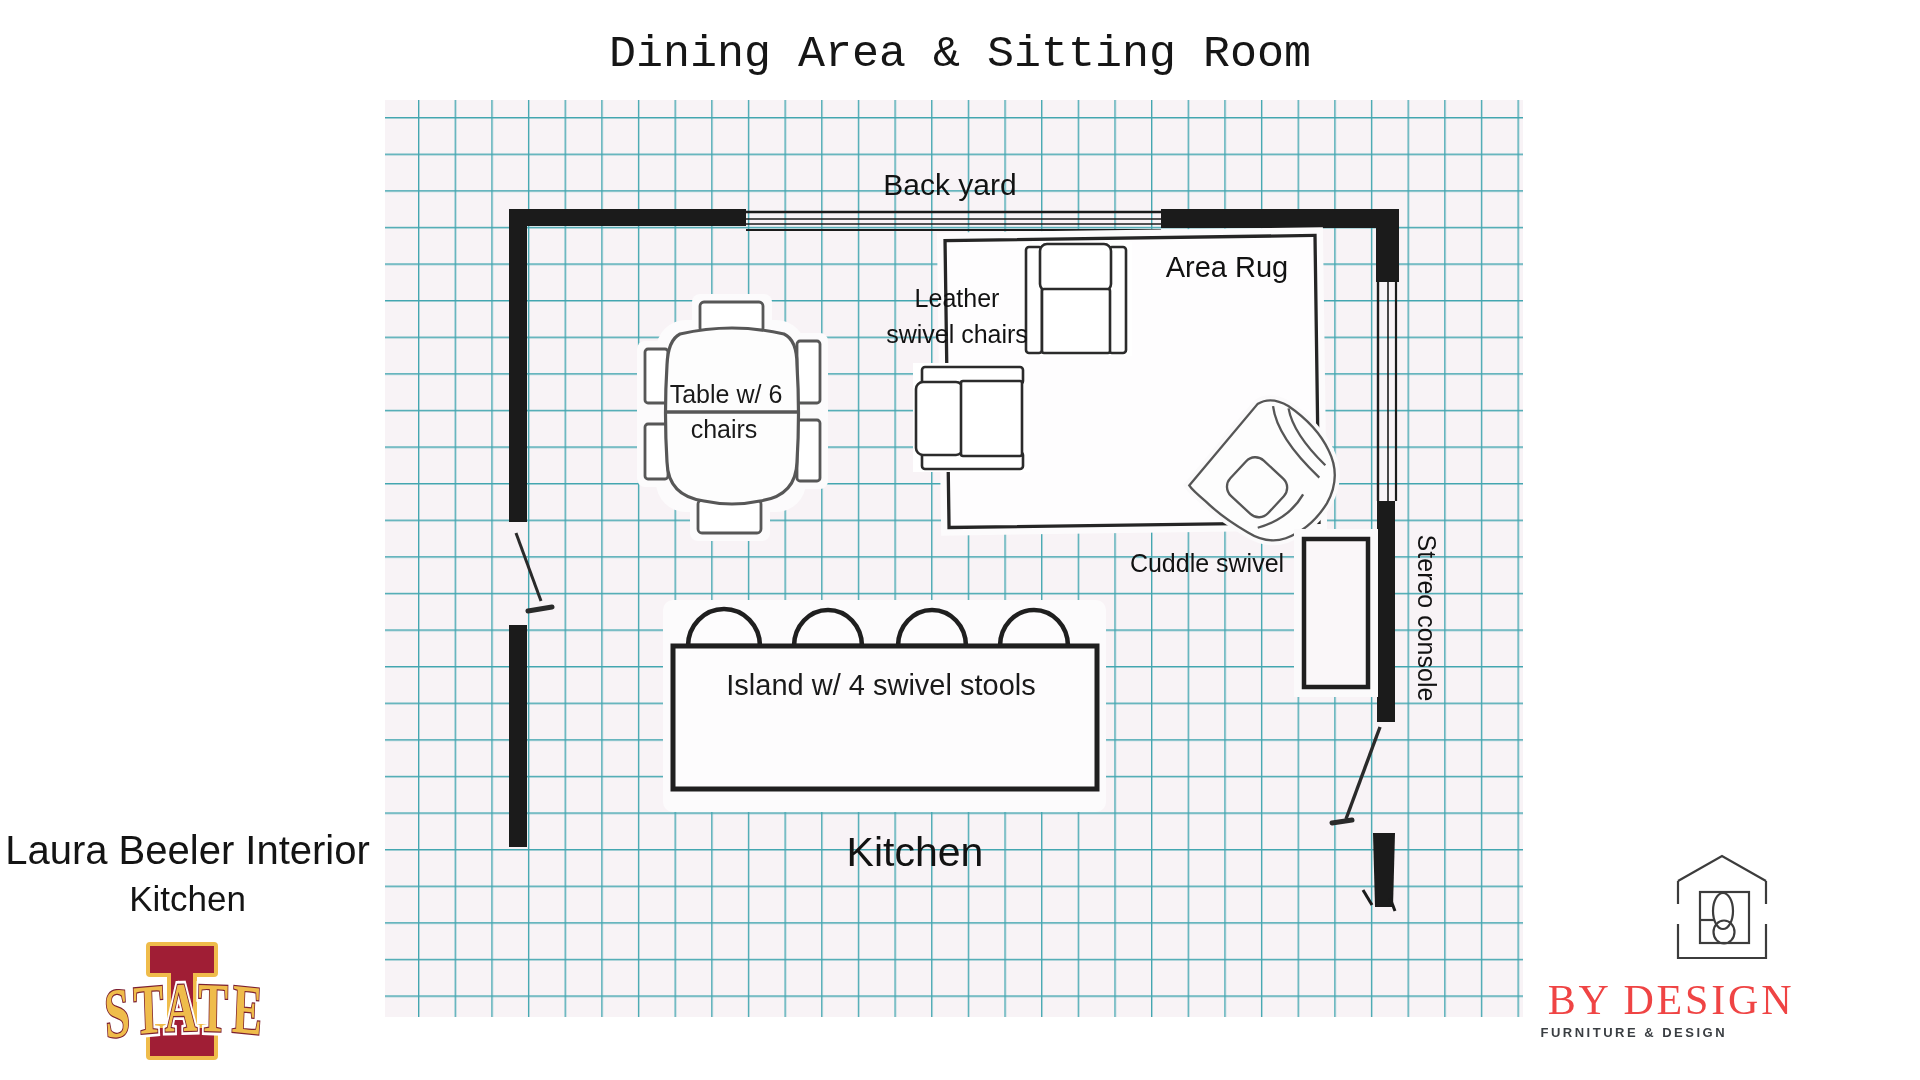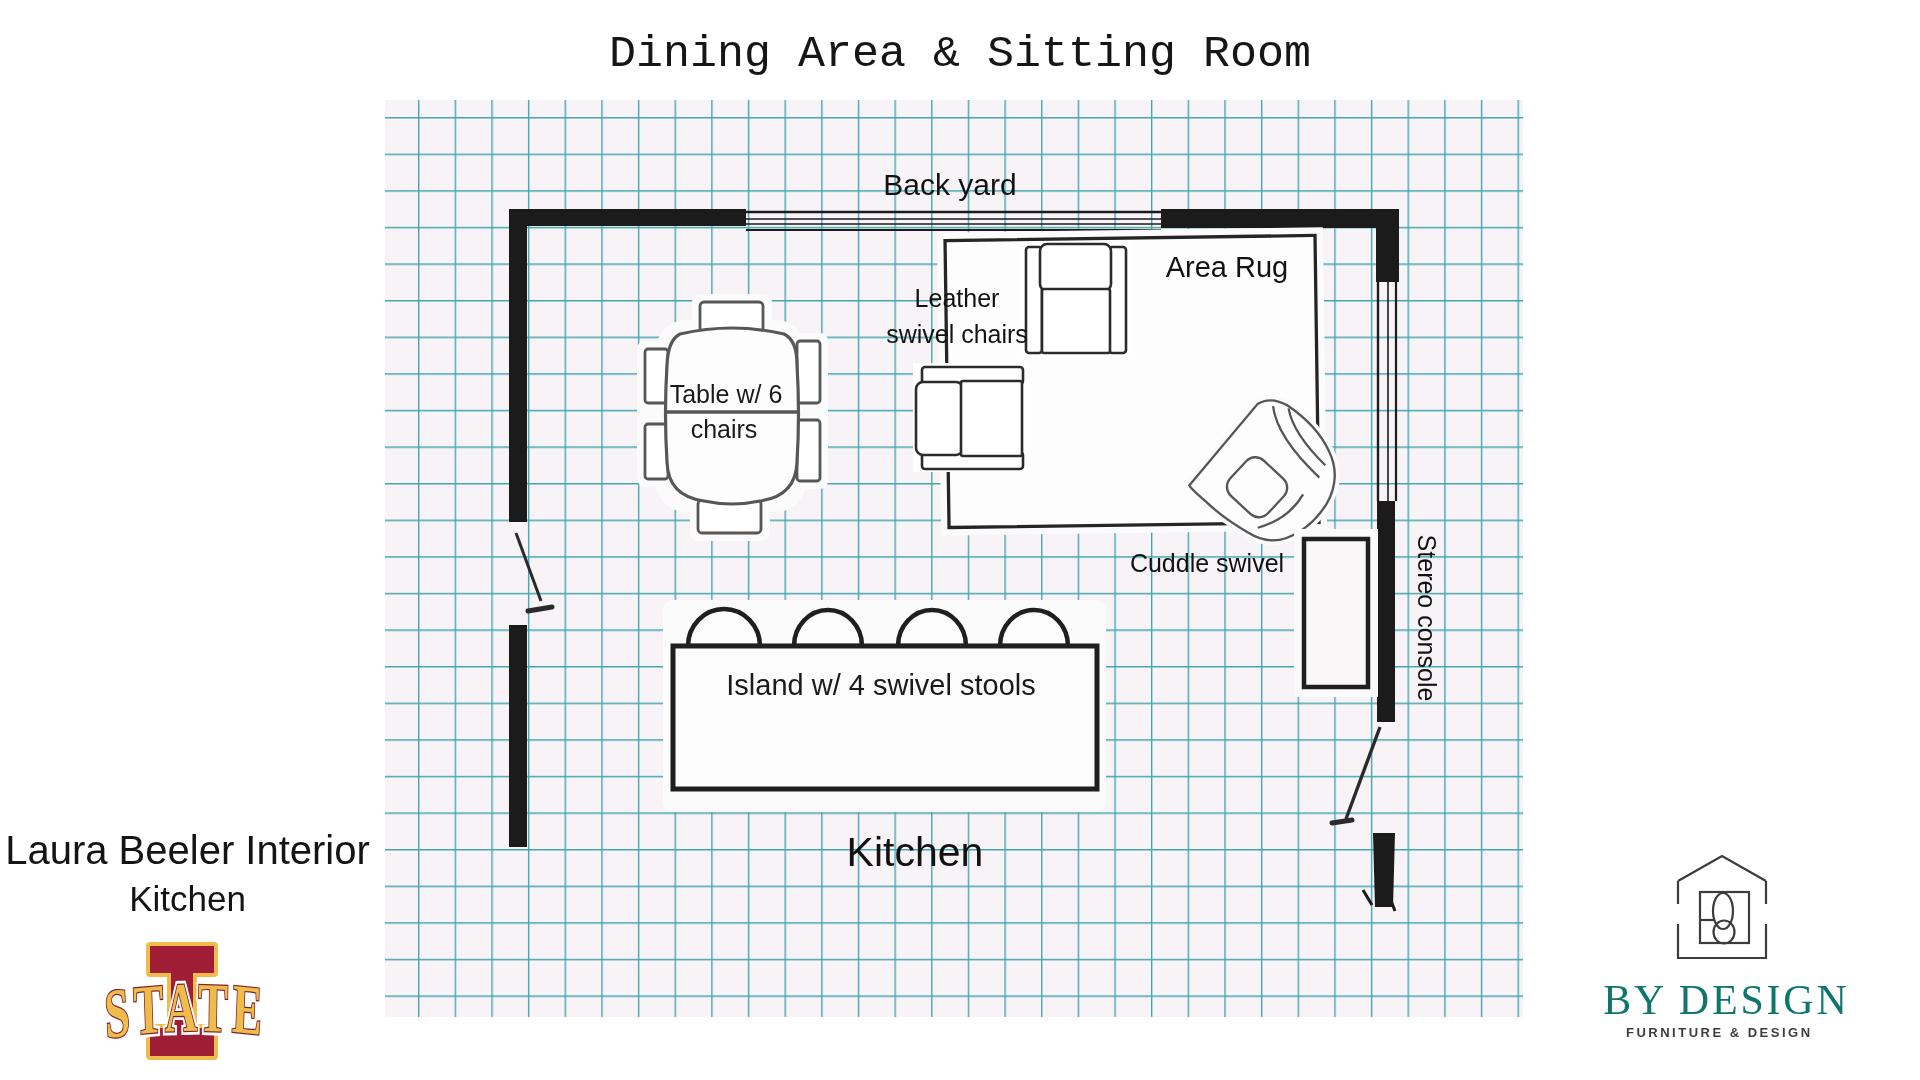--- a/index.html
+++ b/index.html
@@ -173,14 +173,14 @@
   <g fill="none" stroke="#3c3c3c" stroke-width="2.2">
     <path d="M 18 36 L 62 11 L 106 36"></path>
     <path d="M 18 36 L 18 59 M 18 79 L 18 113 L 106 113 L 106 79 M 106 59 L 106 36"></path>
     <rect x="40" y="47" width="49" height="51"></rect>
     <ellipse cx="63" cy="66" rx="10" ry="18"></ellipse>
     <ellipse cx="64" cy="87" rx="10.5" ry="11.5"></ellipse>
     <line x1="40" y1="75" x2="54" y2="75"></line>
   </g>
 </svg>
 
-<div class="abs" style="left:1545px;top:979px;width:360px;text-align:center;font-family:'Liberation Serif',serif;font-size:42px;line-height:1;letter-spacing:2.8px;text-indent:2.8px;color:#0f766e;">BY DESIGN</div>
-<div class="abs" style="left:1538px;top:1026px;width:360px;text-align:center;font-size:13px;font-weight:bold;line-height:1;letter-spacing:2.5px;text-indent:2.5px;color:#3a3e42;">FURNITURE &amp; DESIGN</div>
+<div class="abs" style="left:1545px;top:979px;width:360px;text-align:left;font-family:'Liberation Serif',serif;font-size:42px;line-height:1;letter-spacing:2.8px;text-indent:2.8px;color:#ef4444;">BY DESIGN</div>
+<div class="abs" style="left:1538px;top:1026px;width:360px;font-size:13px;font-weight:bold;line-height:1;letter-spacing:2.5px;text-indent:2.5px;color:#3a3e42;">FURNITURE &amp; DESIGN</div>
 
 </body></html>

